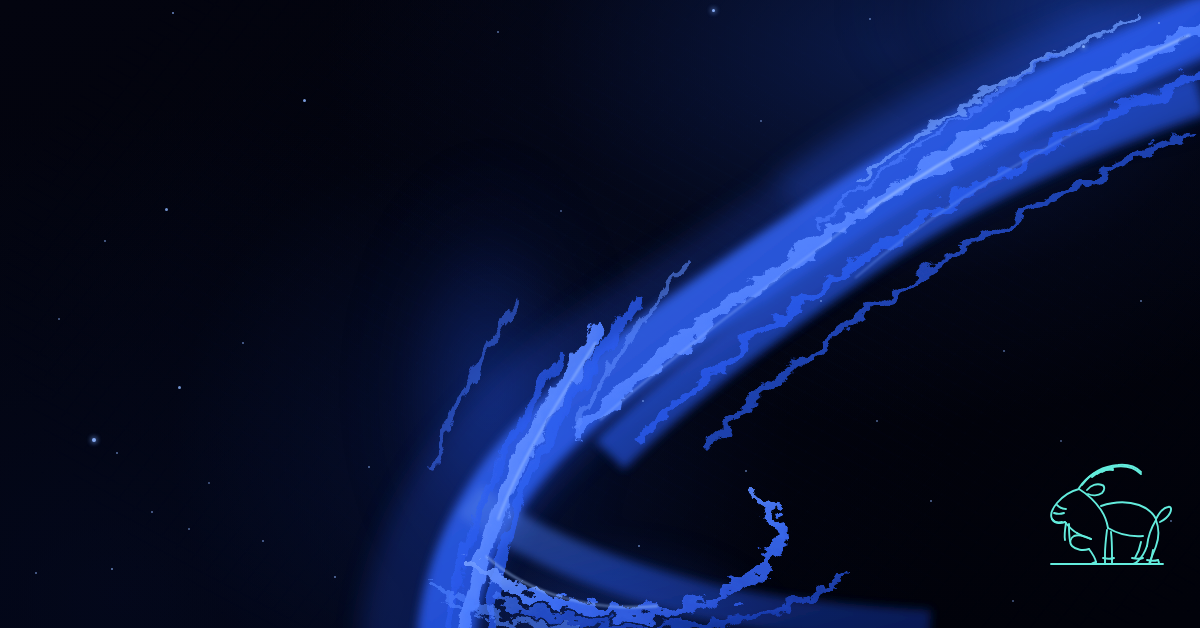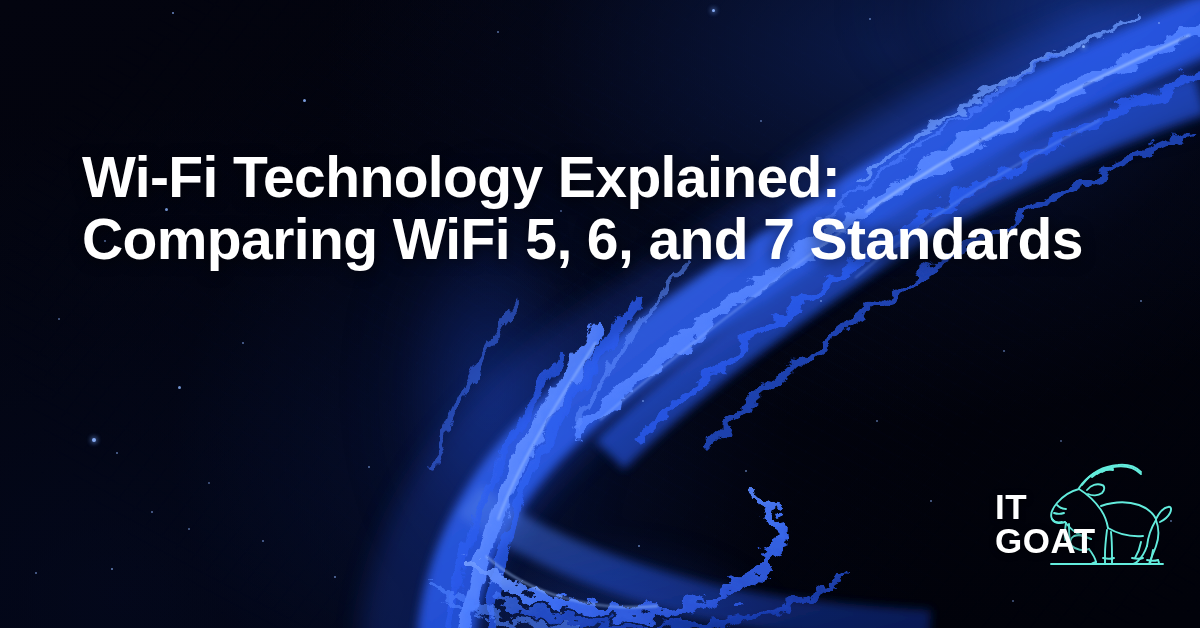--- a/index.html
+++ b/index.html
@@ -182,26 +182,22 @@
     <div class="star" style="left:1003px;top:350px;width:2px;height:2px;opacity:.55"></div>
     <div class="star" style="left:1060px;top:440px;width:2px;height:2px;opacity:.5"></div>
     <div class="star" style="left:1140px;top:300px;width:2px;height:2px;opacity:.6"></div>
     <div class="star" style="left:1170px;top:520px;width:2px;height:2px;opacity:.55"></div>
     <div class="star" style="left:560px;top:612px;width:2px;height:2px;opacity:.5"></div>
     <div class="star" style="left:1012px;top:600px;width:2px;height:2px;opacity:.5"></div>
     <div class="star" style="left:760px;top:120px;width:2px;height:2px;opacity:.55"></div>
     <div class="star" style="left:560px;top:210px;width:2px;height:2px;opacity:.5"></div>
   </div>
 
-  <div class="title">Wi-Fi Technology Explained:
-Comparing WiFi 5, 6, and 7 Standards</div>
 
   <div class="logo">
-    <div class="logo-text">IT
-GOAT</div>
     <div class="logo-mark">
       <svg viewBox="0 0 140 124" fill="none" aria-hidden="true">
         <g stroke="#63ecdd" stroke-width="1.9" stroke-linecap="round" stroke-linejoin="round" fill="none">
 
           <path d="M16,106 L128,106"></path>
 
           <path d="M44,30 C52,18 64,11 78,9 C90,7 100,10 106,16"></path>
           <path d="M47,27 C56,15 69,8 83,7 C93,6 101,9 106,14"></path>
           <path d="M57,19 C62,14 70,11 78,11"></path>
           <path d="M62,16 C66,13 71,11 77,11"></path>

